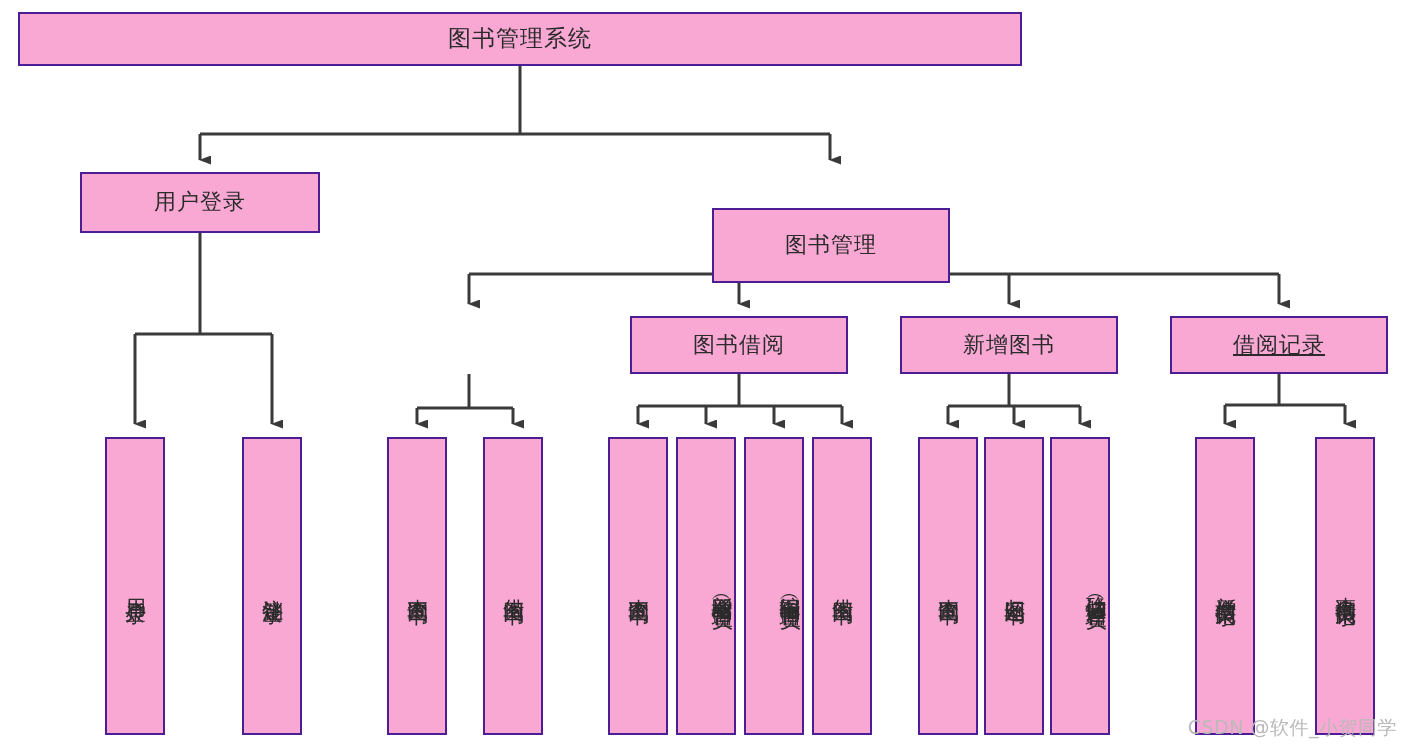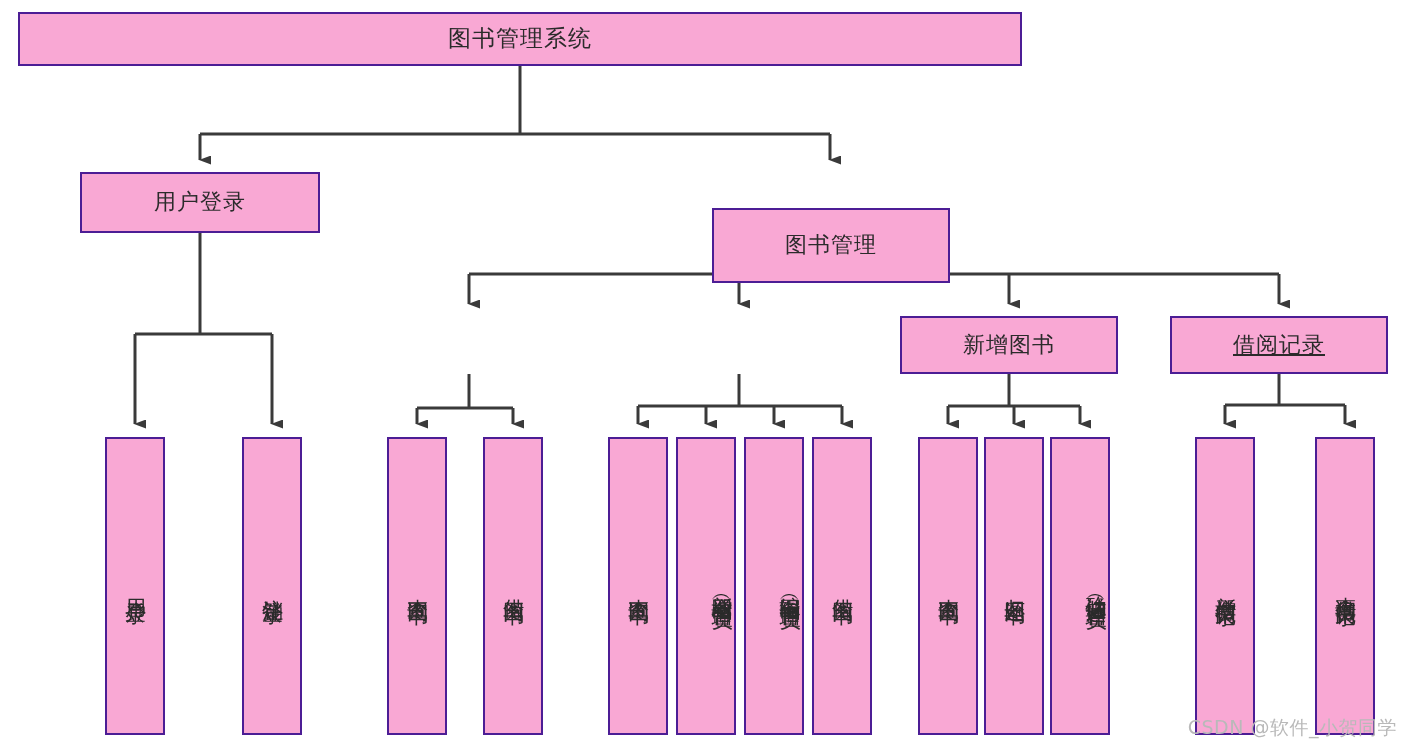--- a/index.html
+++ b/index.html
@@ -125,20 +125,21 @@
       <path d="M1225,405 L1225,424" marker-end="url(#arrowhead)"></path>
       <path d="M1345,405 L1345,424" marker-end="url(#arrowhead)"></path>
     </g>
   </svg>
 
   <div class="node node-h node-title" style="left:18px; top:12px; width:1004px; height:54px;">图书管理系统</div>
 
   <div class="node node-h" style="left:80px; top:172px; width:240px; height:61px;">用户登录</div>
   <div class="node node-h" style="left:712px; top:172px; width:238px; height:75px;margin-top:36px;">图书管理</div>
 
+  <div class="node node-h" style="left:630px; top:316px; width:218px; height:58px;">图书借阅</div>
   <div class="node node-h" style="left:900px; top:316px; width:218px; height:58px;">新增图书</div>
   <div class="node node-h" style="left:1170px; top:316px; width:218px; height:58px;text-decoration:underline;">借阅记录</div>
 
   <div class="node node-v mid" style="left:105px; top:437px; width:60px; height:298px;">用户登录</div>
   <div class="node node-v mid" style="left:242px; top:437px; width:60px; height:298px;">注销登录</div>
 
   <div class="node node-v mid" style="left:387px; top:437px; width:60px; height:298px;">查询图书</div>
   <div class="node node-v mid" style="left:483px; top:437px; width:60px; height:298px;">借阅图书</div>
 
   <div class="node node-v mid" style="left:608px; top:437px; width:60px; height:298px;">查询图书</div>

